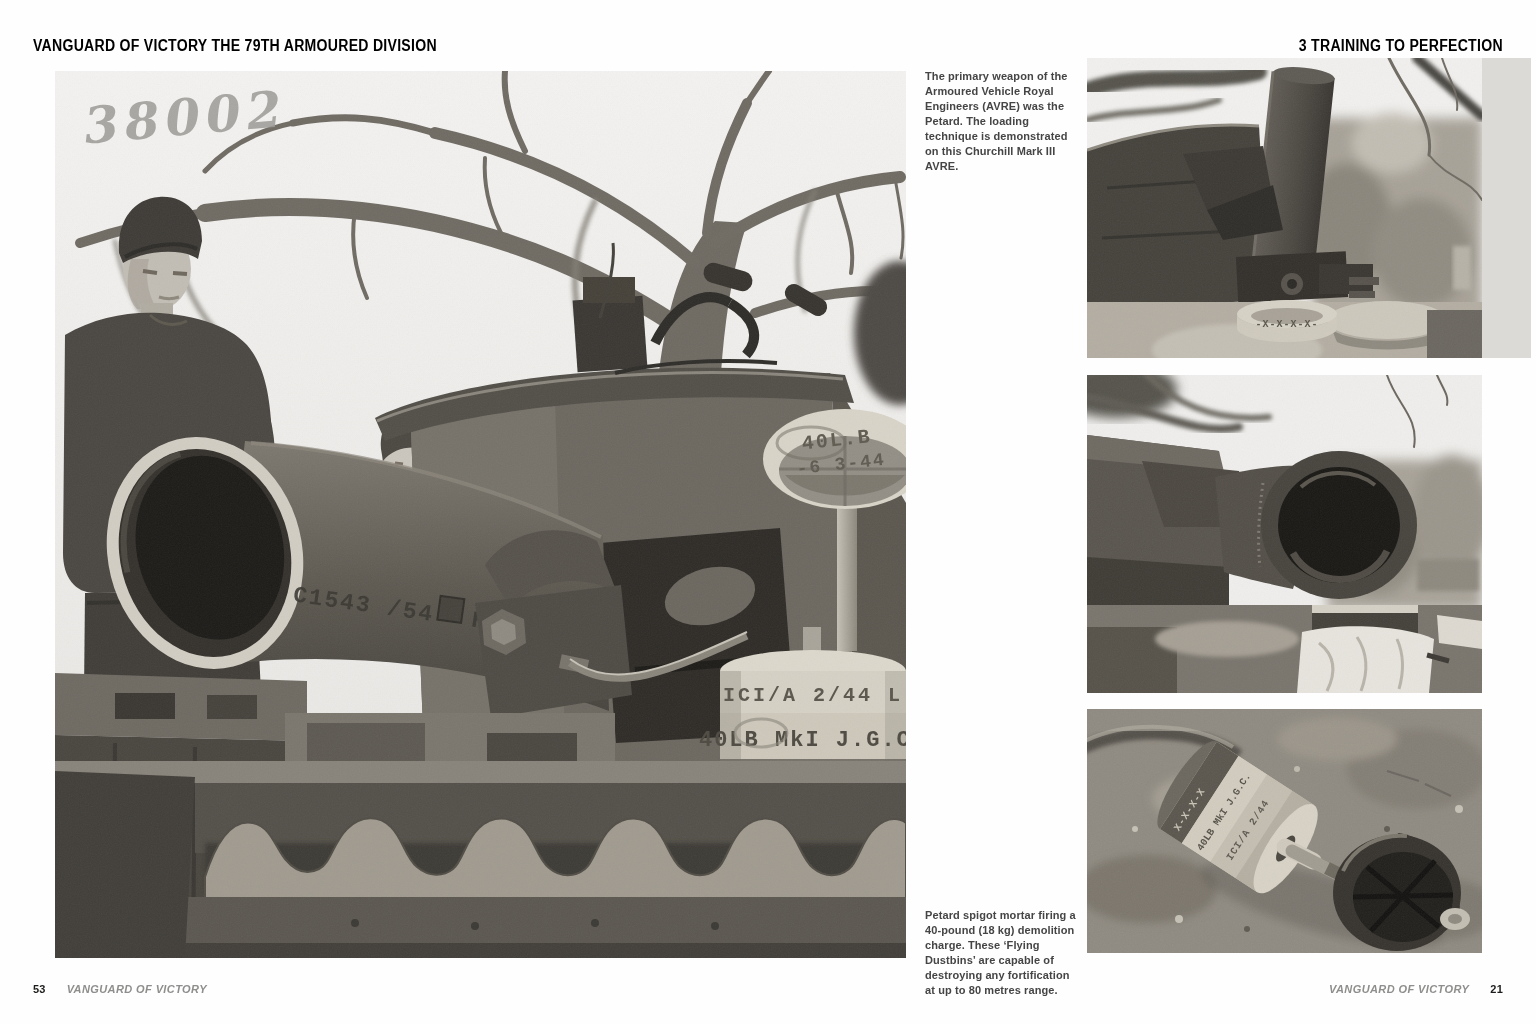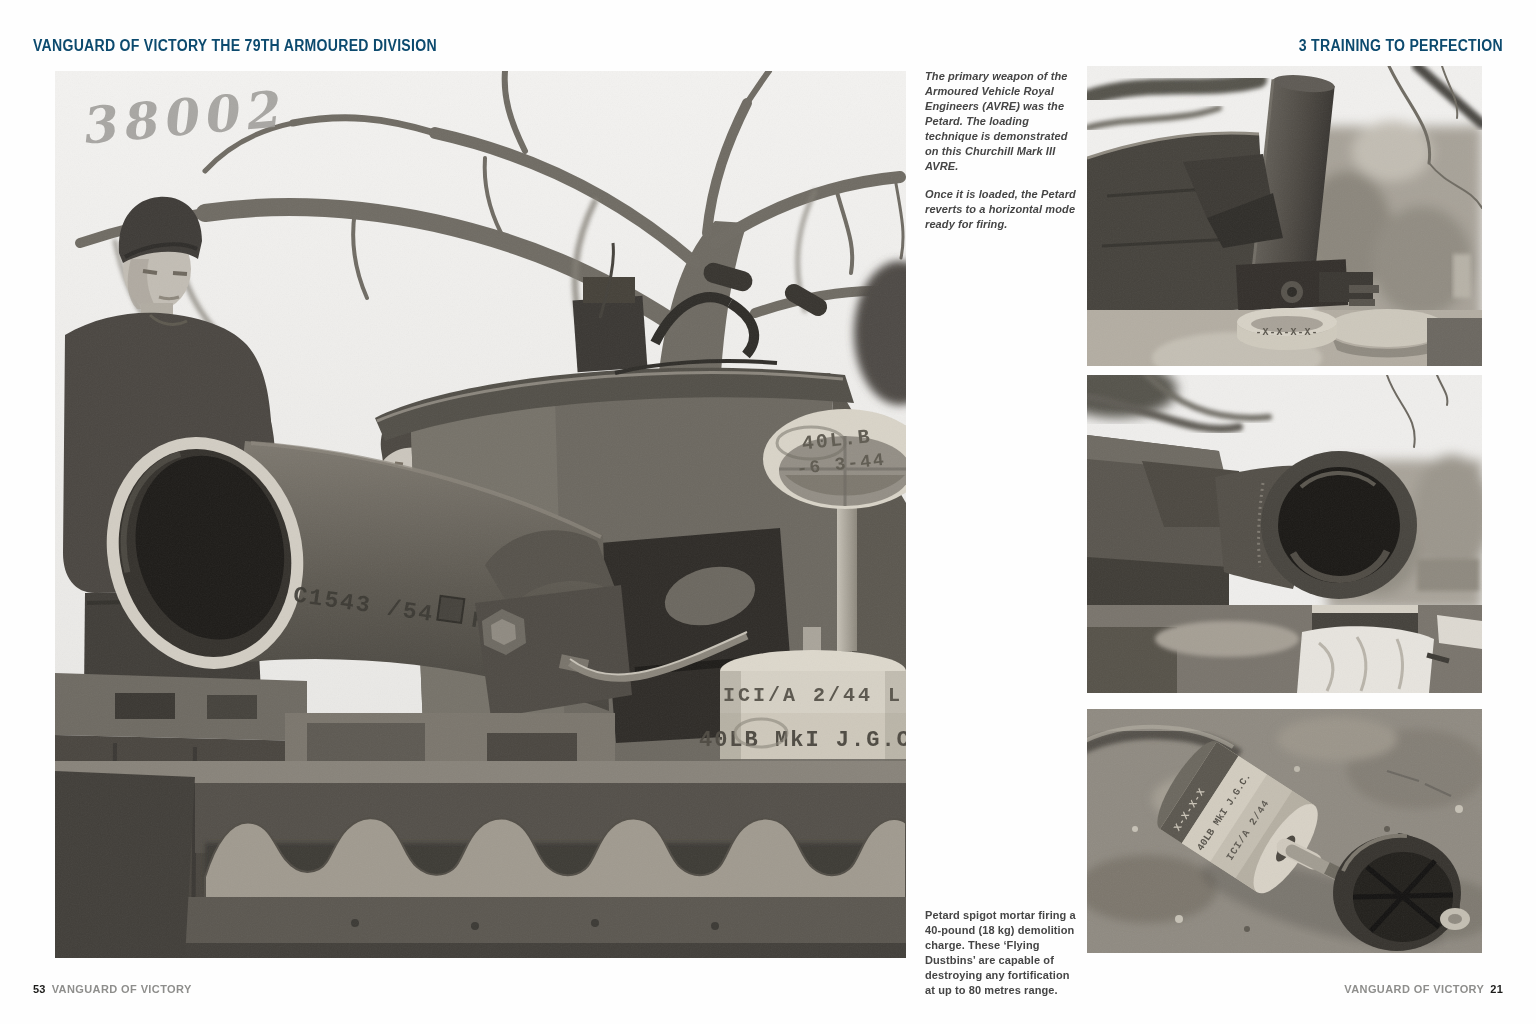--- a/index.html
+++ b/index.html
@@ -1,40 +1,40 @@
 <!DOCTYPE html>
 <html><head>
 <meta charset="utf-8">
 <style>
   html,body{margin:0;padding:0;background:#ffffff;}
   .spread{position:relative;width:1536px;height:1024px;background:#fefefe;overflow:hidden;
           font-family:"Liberation Sans",sans-serif;}
-  .runhead{position:absolute;top:37px;font-size:16px;font-weight:bold;color:#0c4a6e;
+  .runhead{position:absolute;top:37px;font-size:16px;font-weight:bold;color:#000000;
            letter-spacing:.3px;white-space:nowrap;}
   .runhead .inner{display:inline-block;transform:scaleX(.88);transform-origin:0 50%;}
   .runhead.right{right:33px;text-align:center;}
   .runhead.right .inner{transform-origin:100% 50%;}
   .runhead.left{left:33px;}
   .photo{position:absolute;overflow:hidden;background:#dcdad6;}
   .photo svg{display:block;}
   #main-photo{left:55px;top:71px;width:851px;height:887px;}
-  #photo-top{left:1087px;top:66px;width:395px;height:300px;}
+  #photo-top{left:1087px;top:58px;width:444px;height:300px;}
   #photo-mid{left:1087px;top:375px;width:395px;height:318px;}
   #photo-bot{left:1087px;top:709px;width:395px;height:244px;}
   .caption{position:absolute;left:925px;width:152px;font-size:11px;font-weight:bold;
            color:#454545;line-height:15px;letter-spacing:.1px;}
   #caption-top{top:69px;}
-  #caption-top p{margin:0 0 13px 0;font-style:italic;}
+  #caption-top p{margin:0 0 13px 0;}
   #caption-bottom{top:908px;}
   #caption-bottom p{margin:0;}
   .folio{position:absolute;top:983px;font-size:11px;white-space:nowrap;}
   .folio.left{left:33px;}
   .folio.right{right:33px;}
   .folio .num{font-weight:bold;color:#1c1c1a;letter-spacing:.2px;}
-  .folio .title{color:#8e8e8c;font-weight:bold;letter-spacing:.4px;margin:0 3px;}
+  .folio .title{color:#8e8e8c;font-weight:bold;letter-spacing:.4px;margin:0 18px;font-style:italic;}
   text{font-family:"Liberation Mono",monospace;font-weight:bold;}
   .hand{font-family:"DejaVu Serif",serif;font-style:italic;font-weight:bold;}
 </style>
 </head>
 <body>
 
 <div class="spread">
 
   <div class="runhead left">
     <span class="inner">VANGUARD OF VICTORY THE 79TH ARMOURED DIVISION</span>
@@ -231,21 +231,20 @@
       </g>
 
       <text class="hand" x="30" y="62" font-size="50" fill="#9c9a96" letter-spacing="6" opacity=".85" transform="rotate(-5 150 60)">38002</text>
 
       <rect width="851" height="887" filter="url(#g1)" opacity=".07"></rect>
     </svg>
   </div>
 
   <div class="caption" id="caption-top">
     <p>The primary weapon of the Armoured Vehicle Royal Engineers (AVRE) was the Petard. The loading technique is demonstrated on this Churchill Mark III AVRE.</p>
-    <p>Once it is loaded, the Petard reverts to a horizontal mode ready for firing.</p>
   </div>
   <div class="caption" id="caption-bottom">
     <p>Petard spigot mortar firing a 40-pound (18 kg) demolition charge. These ‘Flying Dustbins’ are capable of destroying any fortification at up to 80 metres range.</p>
   </div>
 
   <div class="photo" id="photo-top">
     <svg width="395" height="300" viewBox="0 0 395 300" xmlns="http://www.w3.org/2000/svg">
       <defs>
         <linearGradient id="vtubeG" x1="0" y1="0" x2="1" y2="0">
           <stop offset="0" stop-color="#615d56"></stop>

